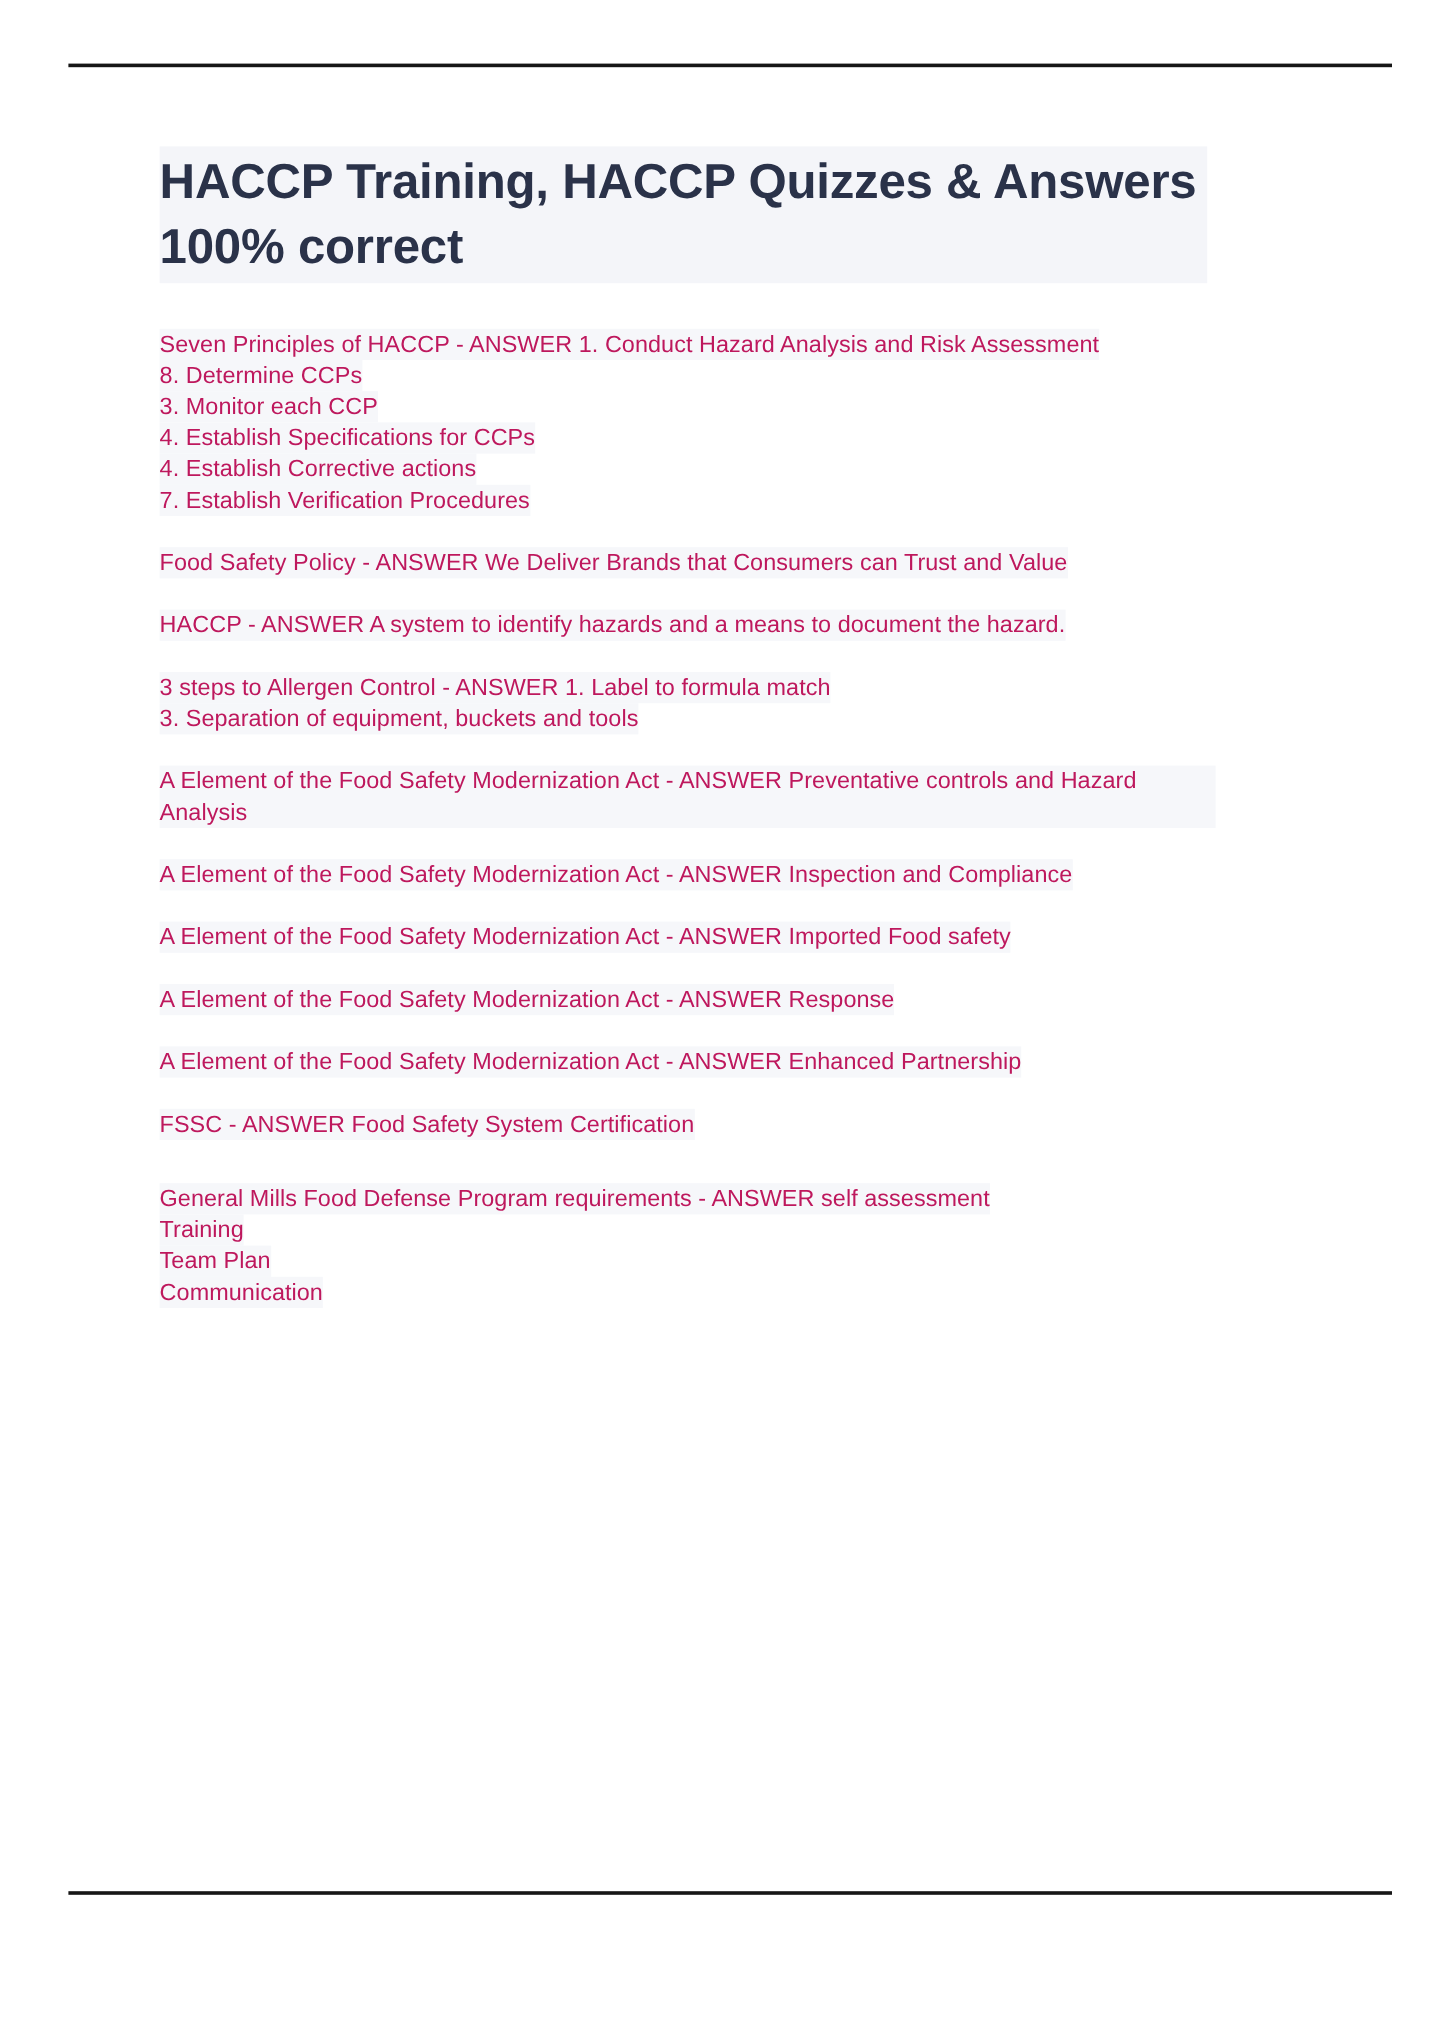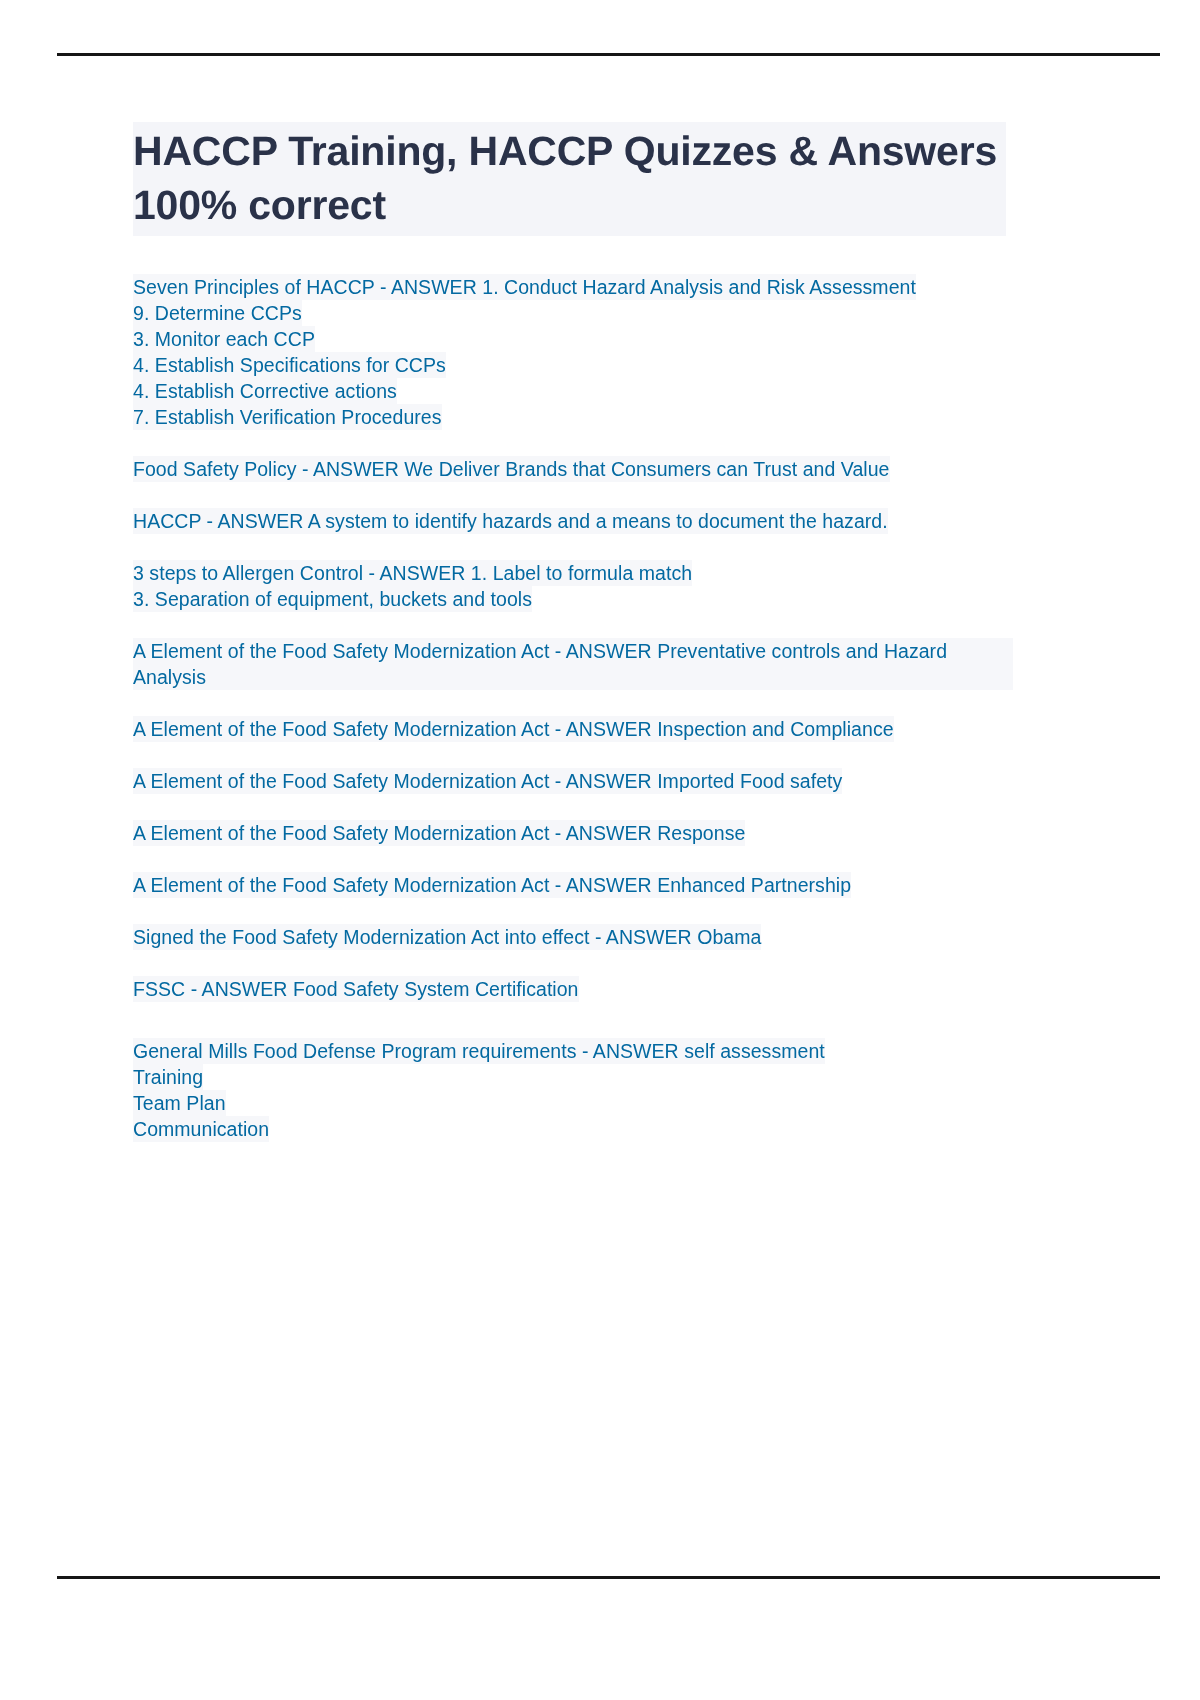--- a/index.html
+++ b/index.html
@@ -61,21 +61,21 @@
   .para {
     margin: 0 0 26px 0;
     padding: 0;
   }
   .para:last-child { margin-bottom: 0; margin-top: 36px; }
 
   .line {
     display: block;
     font-size: 19.5px;
     line-height: 26px;
-    color: #0369a1;
+    color: #be185d;
     background: #f6f7fa;
     width: fit-content;
     max-width: 880px;
     white-space: pre-wrap;
     word-break: normal;
     letter-spacing: 0.05px;
   }
 </style>
 </head>
 <body>
@@ -84,21 +84,21 @@
 
   <div class="rule rule-top"></div>
 
   <div class="content">
 
     <h1 class="doc-title">HACCP Training, HACCP Quizzes &amp; Answers 100% correct</h1>
 
     <div class="body-block">
         <div class="para">
           <span class="line">Seven Principles of HACCP - ANSWER 1. Conduct Hazard Analysis and Risk Assessment</span>
-          <span class="line">9. Determine CCPs</span>
+          <span class="line">8. Determine CCPs</span>
           <span class="line">3. Monitor each CCP</span>
           <span class="line">4. Establish Specifications for CCPs</span>
           <span class="line">4. Establish Corrective actions</span>
           <span class="line">7. Establish Verification Procedures</span>
         </div>
         <div class="para">
           <span class="line">Food Safety Policy - ANSWER We Deliver Brands that Consumers can Trust and Value</span>
         </div>
         <div class="para">
           <span class="line">HACCP - ANSWER A system to identify hazards and a means to document the hazard.</span>
@@ -116,23 +116,20 @@
         <div class="para">
           <span class="line">A Element of the Food Safety Modernization Act - ANSWER Imported Food safety</span>
         </div>
         <div class="para">
           <span class="line">A Element of the Food Safety Modernization Act - ANSWER Response</span>
         </div>
         <div class="para">
           <span class="line">A Element of the Food Safety Modernization Act - ANSWER Enhanced Partnership</span>
         </div>
         <div class="para">
-          <span class="line">Signed the Food Safety Modernization Act into effect - ANSWER Obama</span>
-        </div>
-        <div class="para">
           <span class="line">FSSC - ANSWER Food Safety System Certification</span>
         </div>
         <div class="para">
           <span class="line">General Mills Food Defense Program requirements - ANSWER self assessment</span>
           <span class="line">Training</span>
           <span class="line">Team Plan</span>
           <span class="line">Communication</span>
         </div>
       </div>
 

